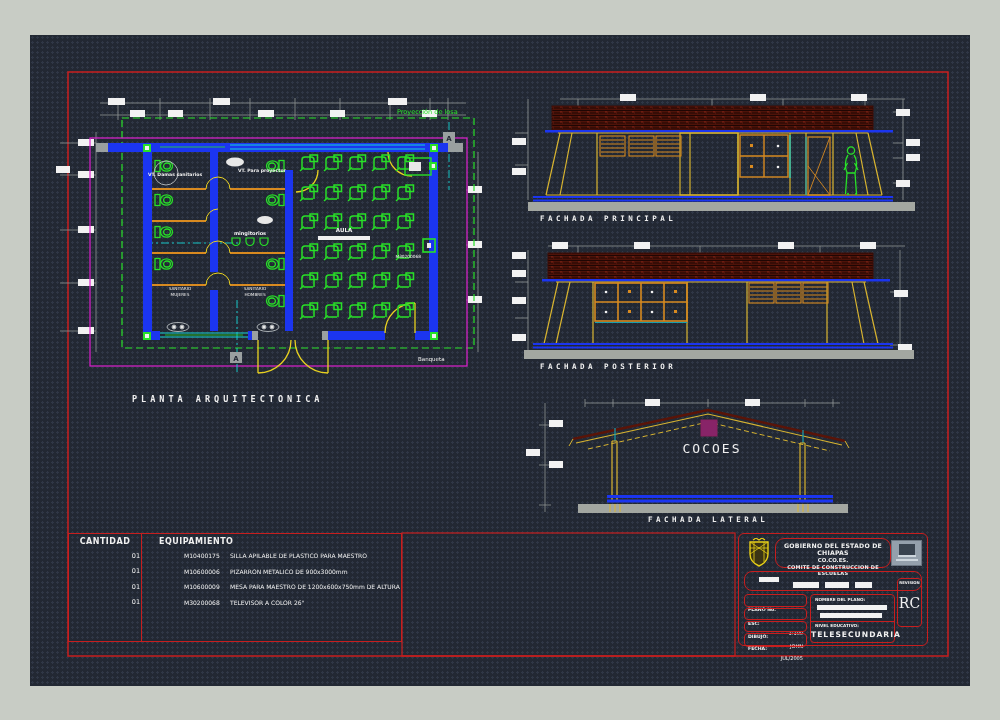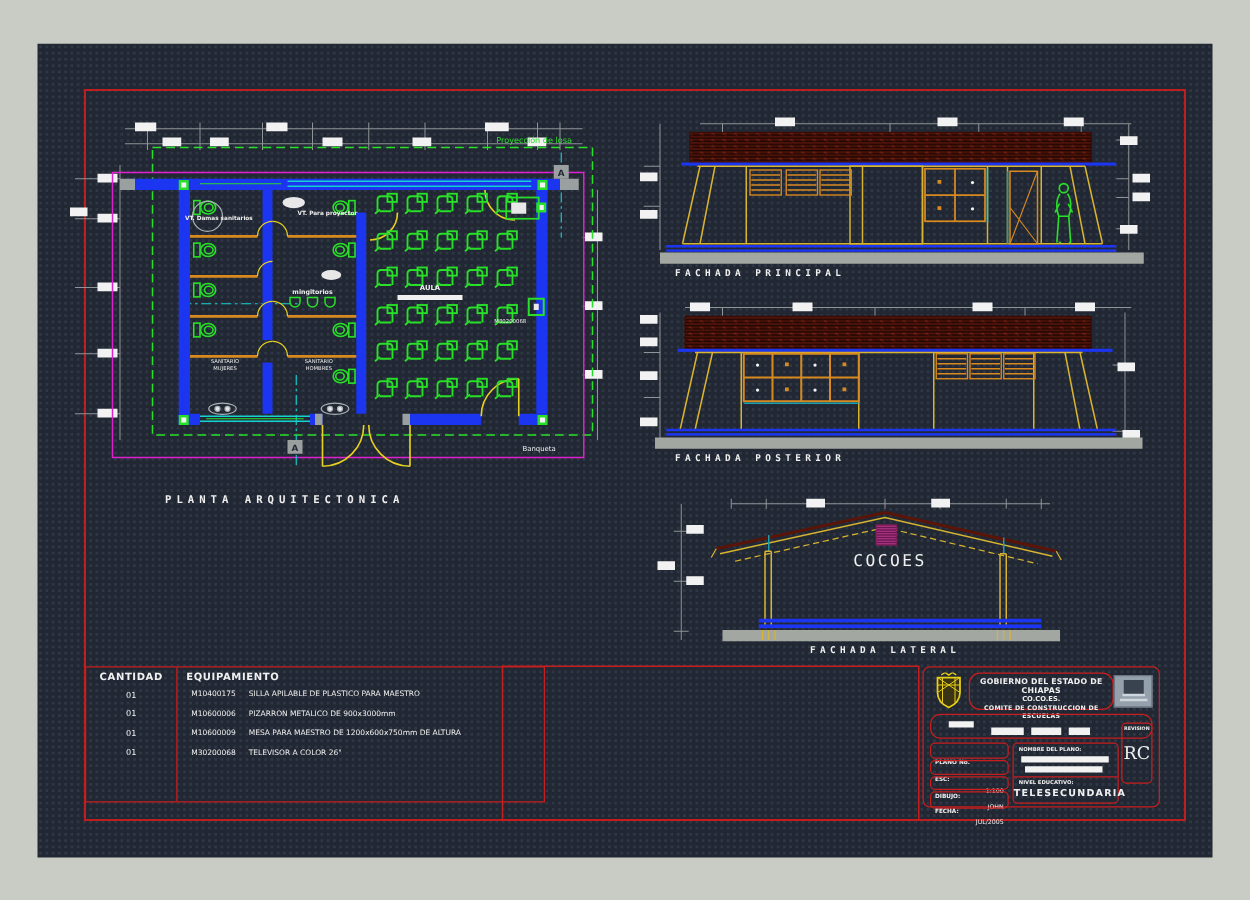--- a/index.html
+++ b/index.html
@@ -4,27 +4,27 @@
 <style>
   html,body{margin:0;padding:0;background:#c8ccc5;}
   .page{position:relative;width:1000px;height:720px;background:#c8ccc5;overflow:hidden;
         font-family:"DejaVu Sans",sans-serif;}
   .panel{position:absolute;left:30px;top:35px;width:940px;height:651px;background:#222833;
          background-image:radial-gradient(rgba(95,110,140,.22) 1px,transparent 1.3px);
          background-size:5px 5px;}
   svg.draw{position:absolute;left:0;top:0;width:1000px;height:720px;}
 
   
-  .equip{position:absolute;left:68px;top:533px;width:368px;height:109px;
+  .equip{position:absolute;left:68px;top:533px;width:334px;height:109px;
          border:1.3px solid #c81e1e;box-sizing:border-box;color:#f0f0f0;}
   .equip .vdiv{position:absolute;left:72px;top:0;bottom:0;width:0;border-left:1.3px solid #c81e1e;}
   .ehead{display:grid;grid-template-columns:72px 1fr;height:13px;align-items:center;margin-top:1px;}
   .ehead .h1{font-weight:bold;font-size:8px;text-align:center;letter-spacing:.5px;}
-  .ehead .h2{font-weight:bold;font-size:8px;padding-left:8px;letter-spacing:.5px;}
-  .erow{display:grid;grid-template-columns:72px 58px 1fr;height:15.5px;align-items:center;}
+  .ehead .h2{font-weight:bold;font-size:8px;padding-left:18px;letter-spacing:.5px;}
+  .erow{display:grid;grid-template-columns:72px 58px 1fr;height:15.5px;align-items:center;margin-left:31px;}
   .erow .q{font-size:6.5px;text-align:center;}
   .erow .c{font-size:6px;padding-left:12px;white-space:nowrap;}
   .erow .d{font-size:6px;white-space:nowrap;}
 
   
   .tblock{position:absolute;left:738px;top:533px;width:190px;height:113px;
           border:1.3px solid #c81e1e;border-radius:6px;box-sizing:border-box;color:#f0f0f0;}
   .tblock *{box-sizing:border-box;}
   .tb-gov{position:absolute;left:36px;top:4px;width:116px;height:30px;border:1px solid #c81e1e;
           border-radius:9px;text-align:center;padding-top:3px;}

